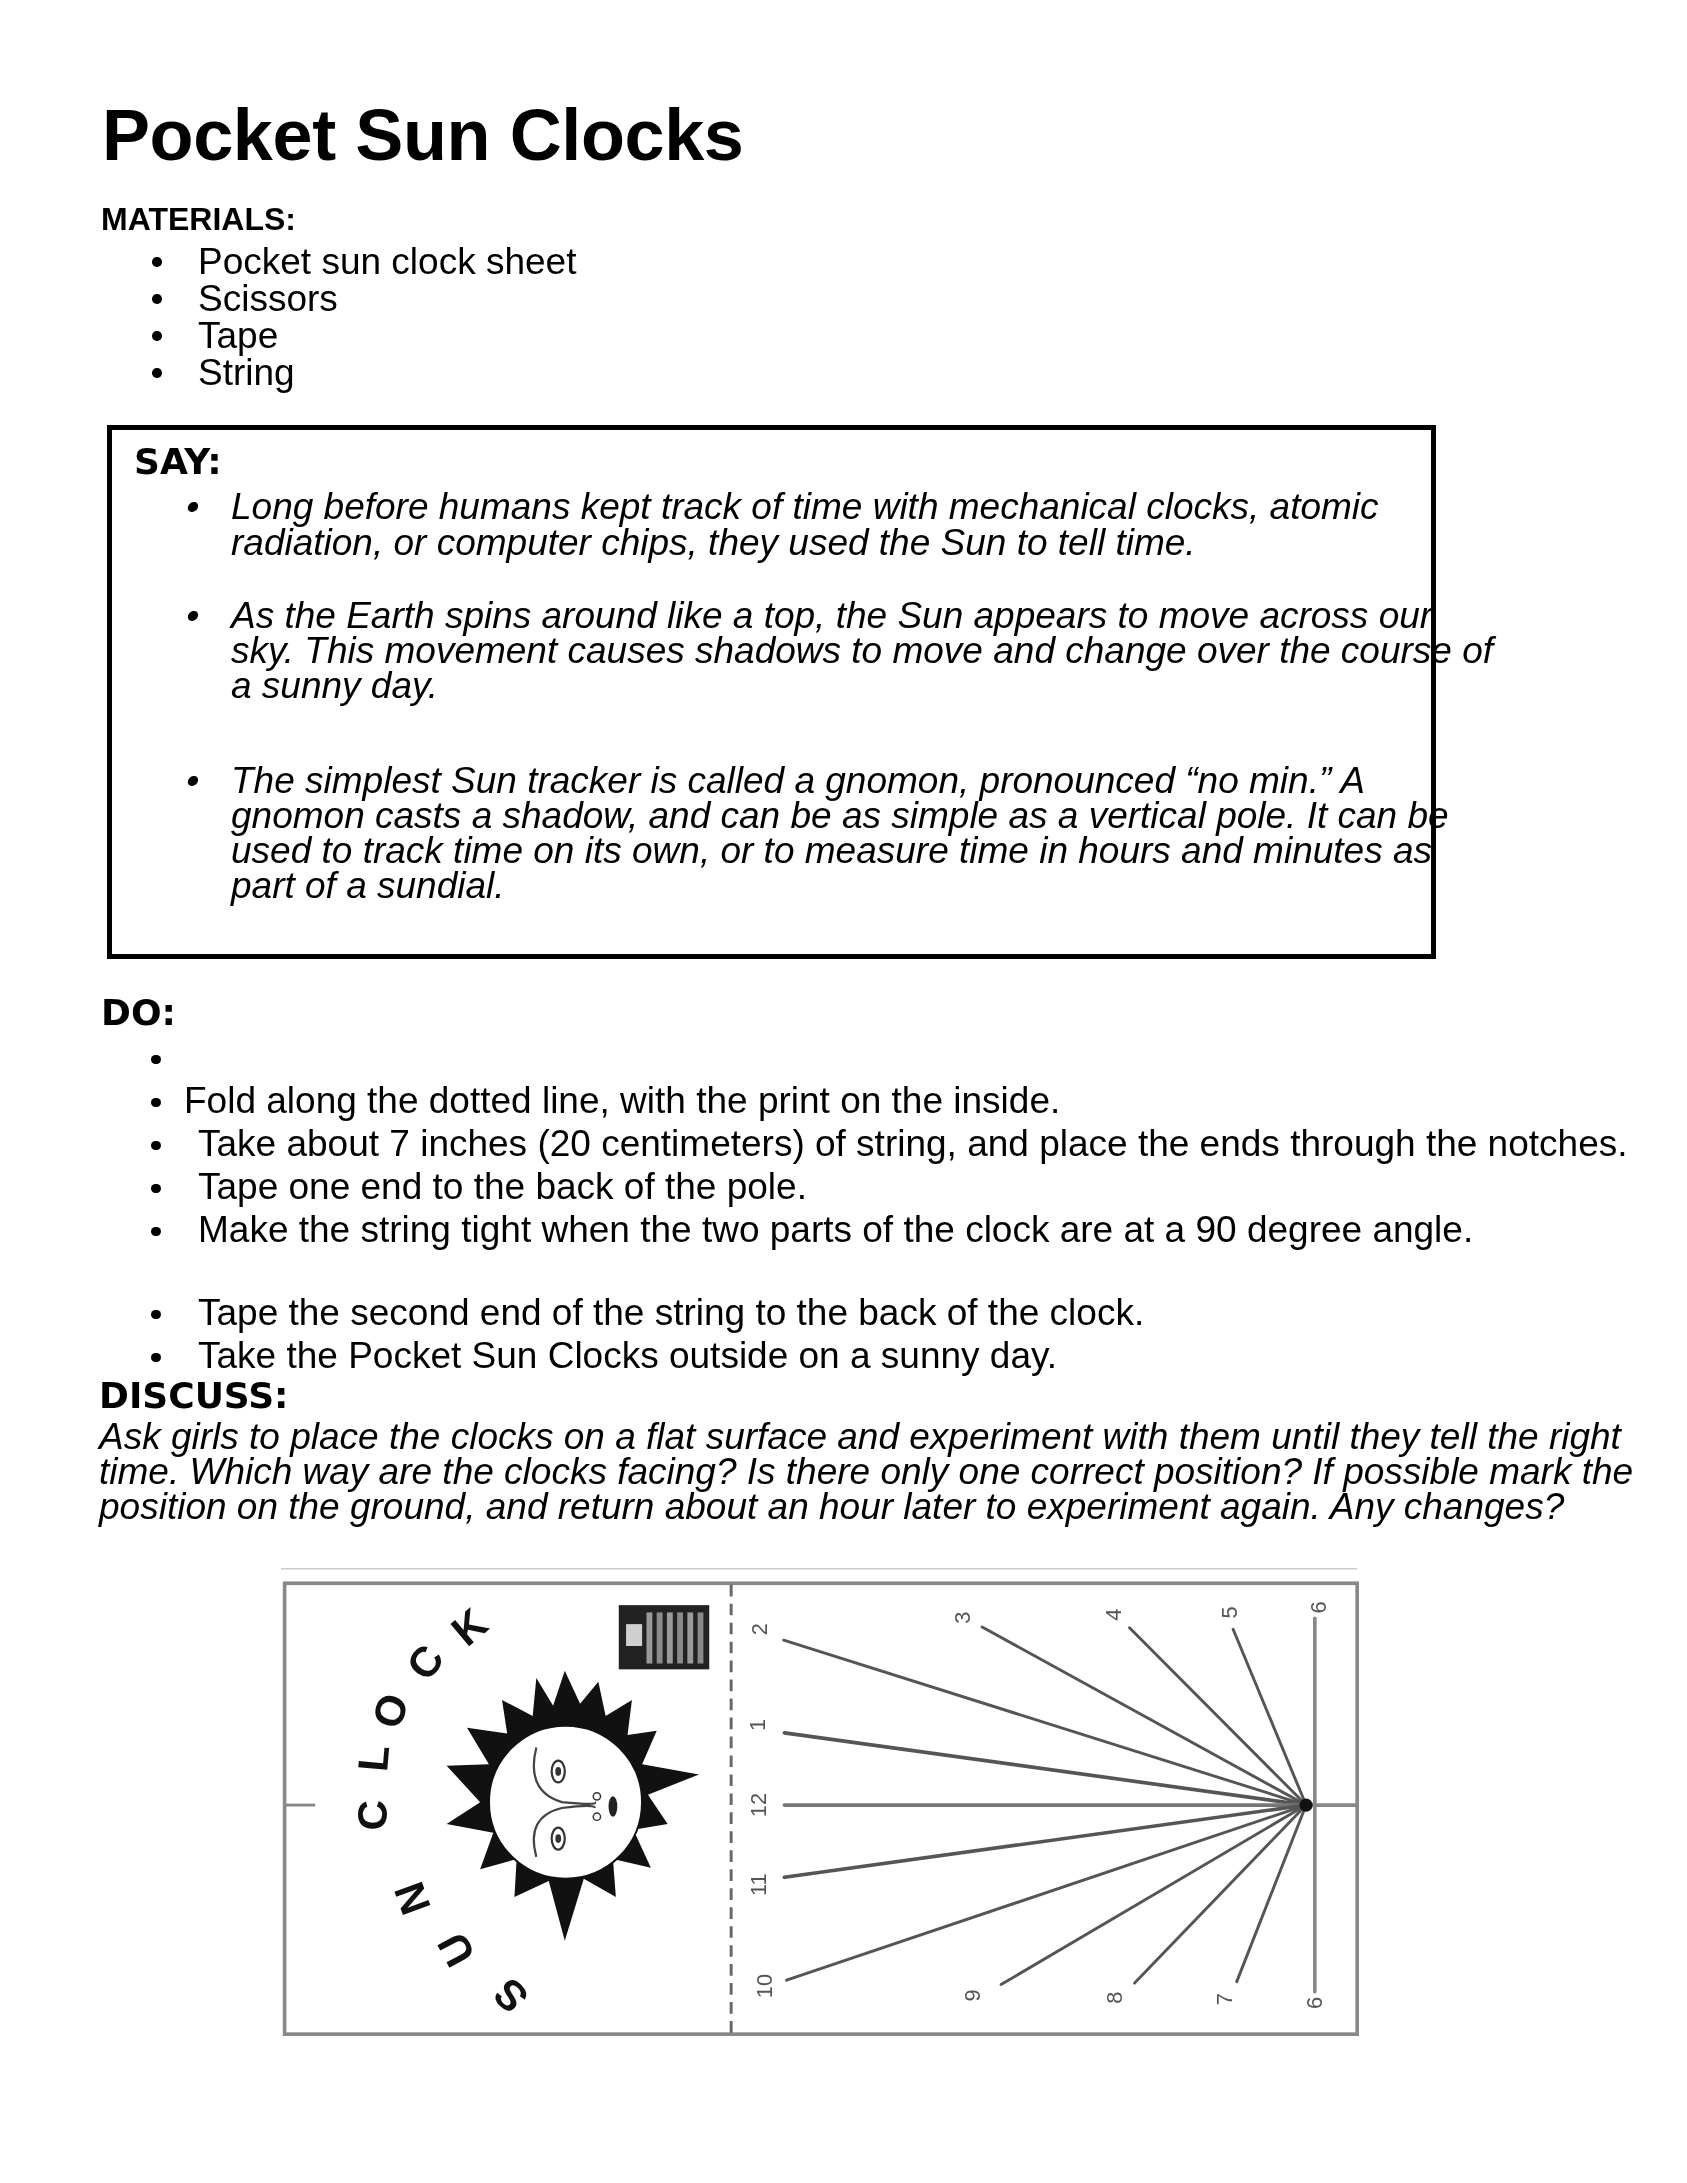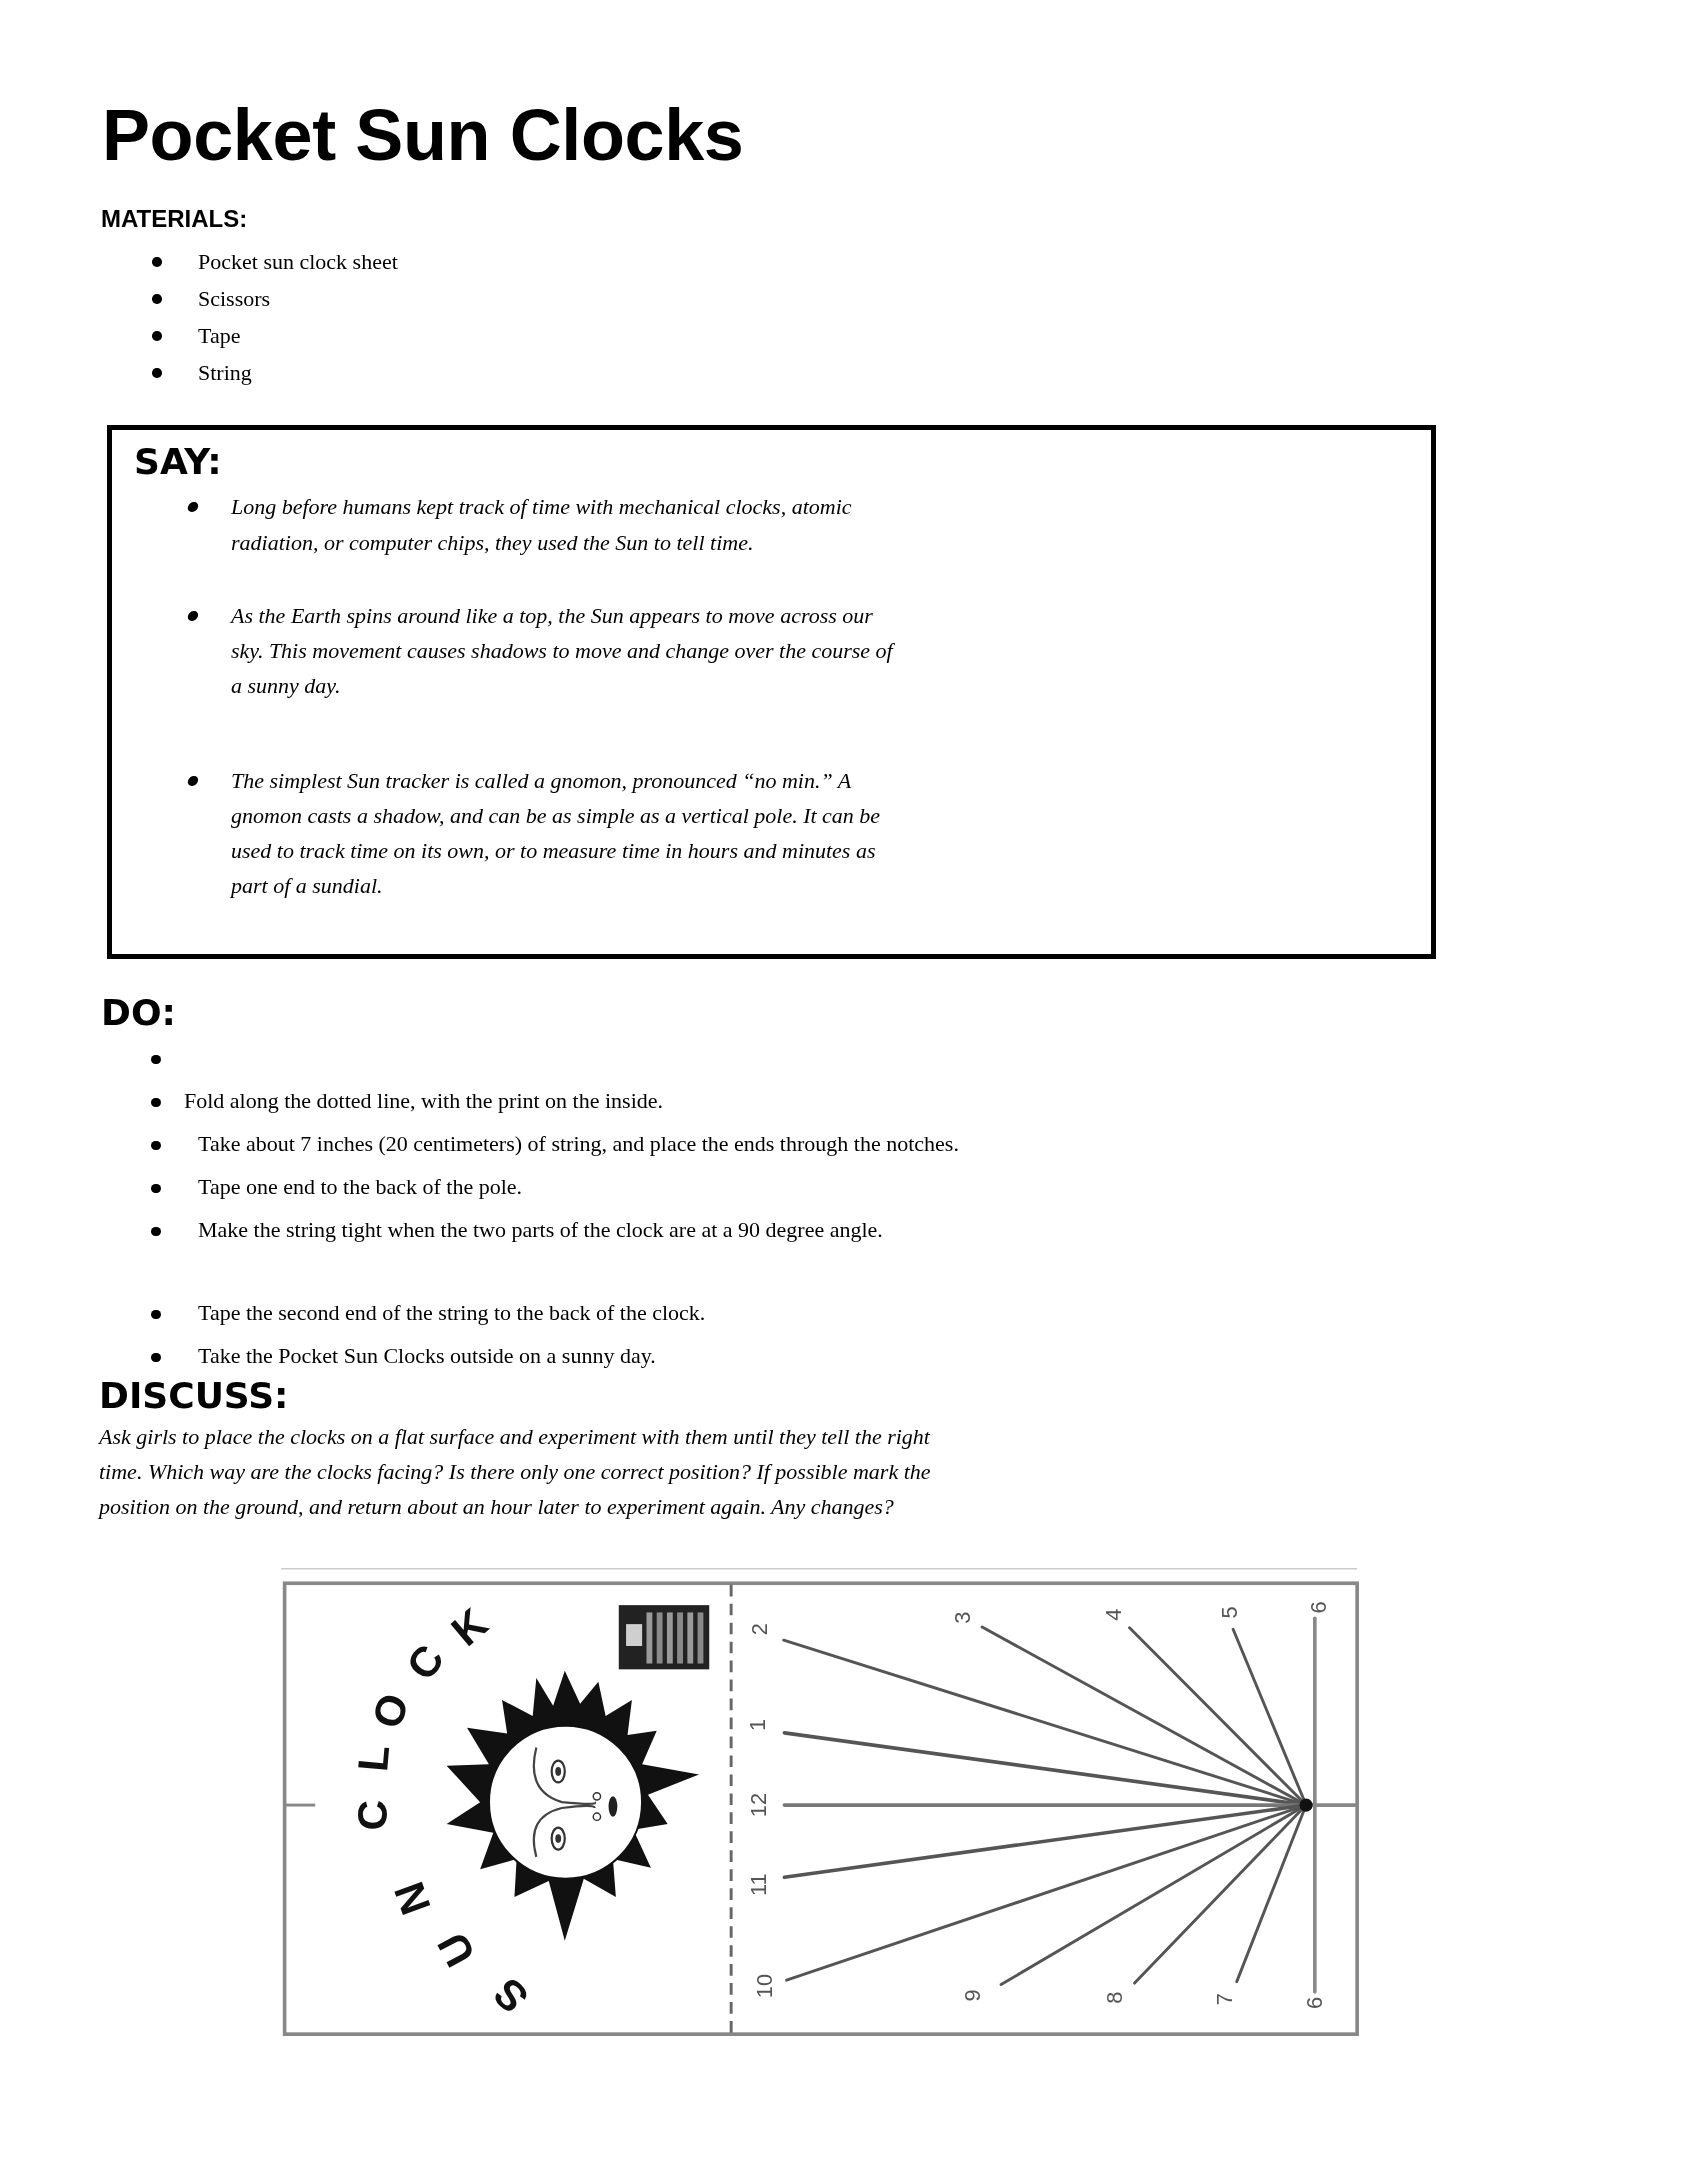--- a/index.html
+++ b/index.html
@@ -6,29 +6,29 @@
     body { width: 1687px; height: 2183px; position: relative; overflow: hidden; color: #000; }
     .abs { position: absolute; white-space: nowrap; }
     .title {
       left: 102px; top: 100px;
       font-family: "Liberation Sans", sans-serif; font-weight: bold;
       font-size: 72px; line-height: 70px; letter-spacing: -0.4px;
     }
     .h-materials {
       left: 101px; top: 197px;
       font-family: "Liberation Sans", sans-serif; font-weight: bold;
-      font-size: 24px; line-height: 44px;
+      font-size: 32px; line-height: 44px;
     }
     .h-dv {
       font-family: "DejaVu Sans", sans-serif; font-weight: bold;
       font-size: 36px; line-height: 41px;
     }
     .list { margin: 0; padding: 0; list-style: none; }
     .body-text {
-      font-family: Liberation Serif, serif; font-size: 22px;
+      font-family: Liberation Sans, sans-serif; font-size: 37px;
     }
     .ital { font-style: italic; }
     .item { position: relative; }
     .bullet {
       position: absolute; width: 9.5px; height: 9.5px; border-radius: 50%;
       background: #000;
     }
     .say-box {
       position: absolute; left: 107px; top: 425px;
       width: 1319px; height: 524px;

